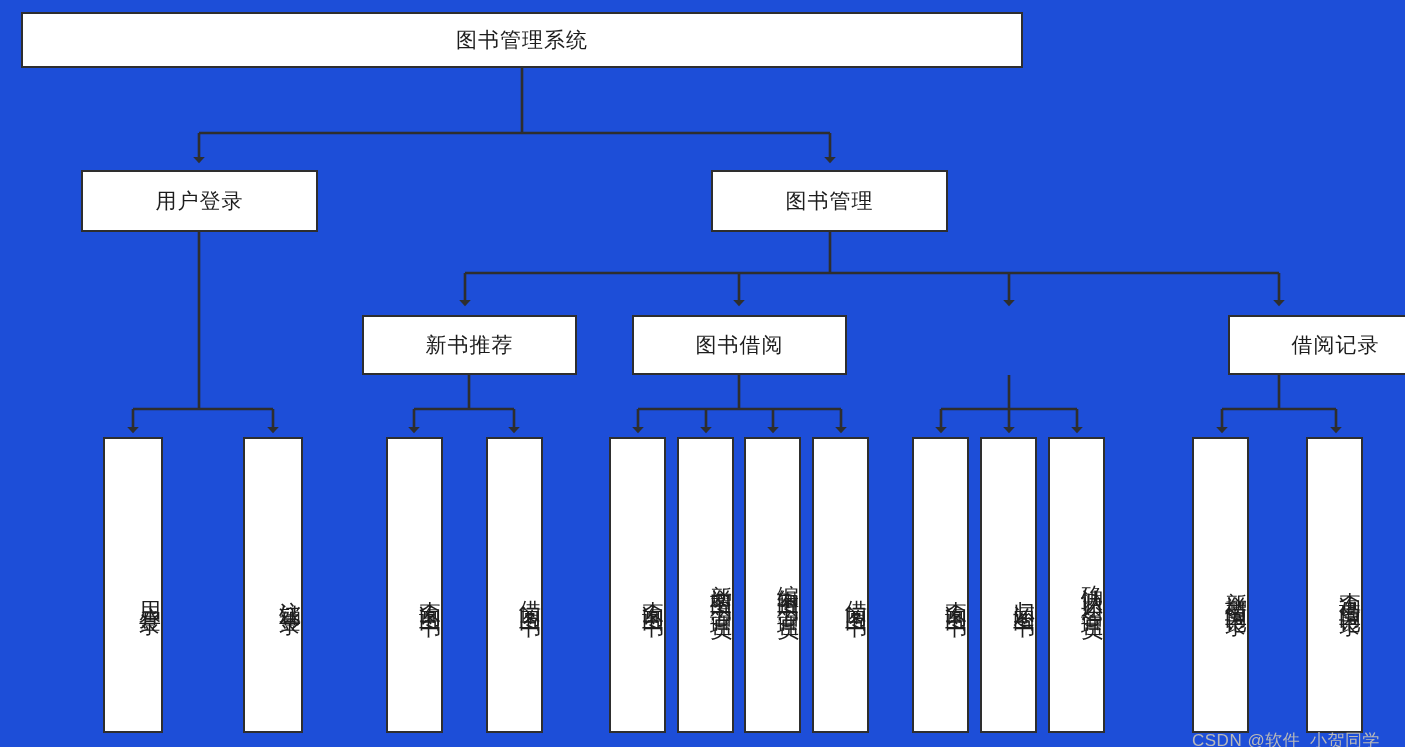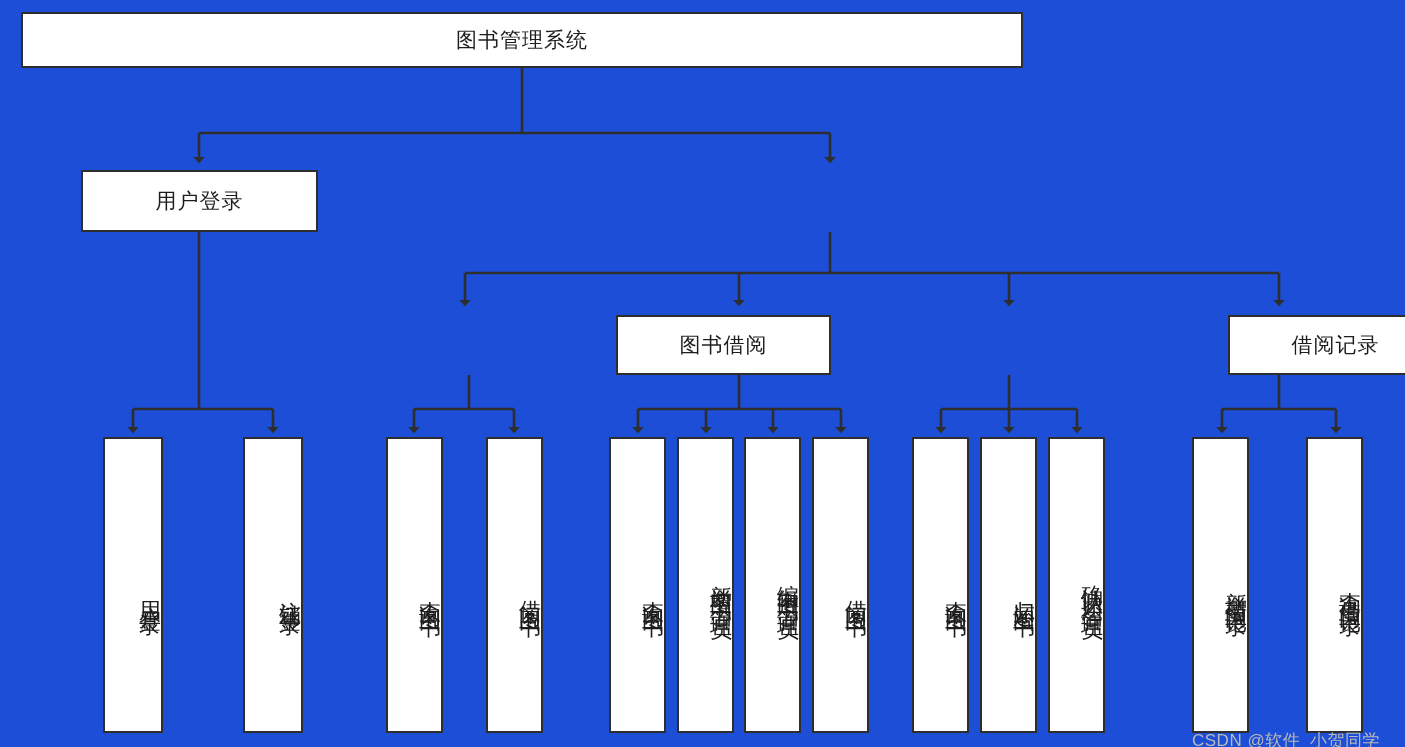--- a/index.html
+++ b/index.html
@@ -89,22 +89,24 @@
       <path d="M1279,375 L1279,409"></path>
       <path d="M1222,409 L1336,409"></path>
       <path d="M1222,409 L1222,430" marker-end="url(#arw)"></path>
       <path d="M1336,409 L1336,430" marker-end="url(#arw)"></path>
     </g>
   </svg>
 
   <div class="node root" style="left:21px;top:12px;width:1002px;height:56px;">图书管理系统</div>
 
   <div class="node lvl1" style="left:81px;top:170px;width:237px;height:62px;">用户登录</div>
+  <div class="node lvl1" style="left:711px;top:170px;width:237px;height:62px;">图书管理</div>
 
-  <div class="node lvl2" style="left:616px;top:315px;width:215px;height:60px;">图书借阅</div>
+  <div class="node lvl2" style="left:362px;top:315px;width:215px;height:60px;">新书推荐</div>
+  <div class="node lvl2" style="left:632px;top:315px;width:215px;height:60px;">图书借阅</div>
   <div class="node lvl2" style="left:1228px;top:315px;width:215px;height:60px;">借阅记录</div>
 
   <div class="node leaf" style="left:103px;top:437px;width:60px;height:296px;">用户登录</div>
   <div class="node leaf" style="left:243px;top:437px;width:60px;height:296px;">注销登录</div>
 
   <div class="node leaf" style="left:386px;top:437px;width:57px;height:296px;">查询图书</div>
   <div class="node leaf" style="left:486px;top:437px;width:57px;height:296px;">借阅图书</div>
 
   <div class="node leaf" style="left:609px;top:437px;width:57px;height:296px;">查询图书</div>
   <div class="node leaf tall" style="left:677px;top:437px;width:57px;height:296px;">新增图书（管理员）</div>

